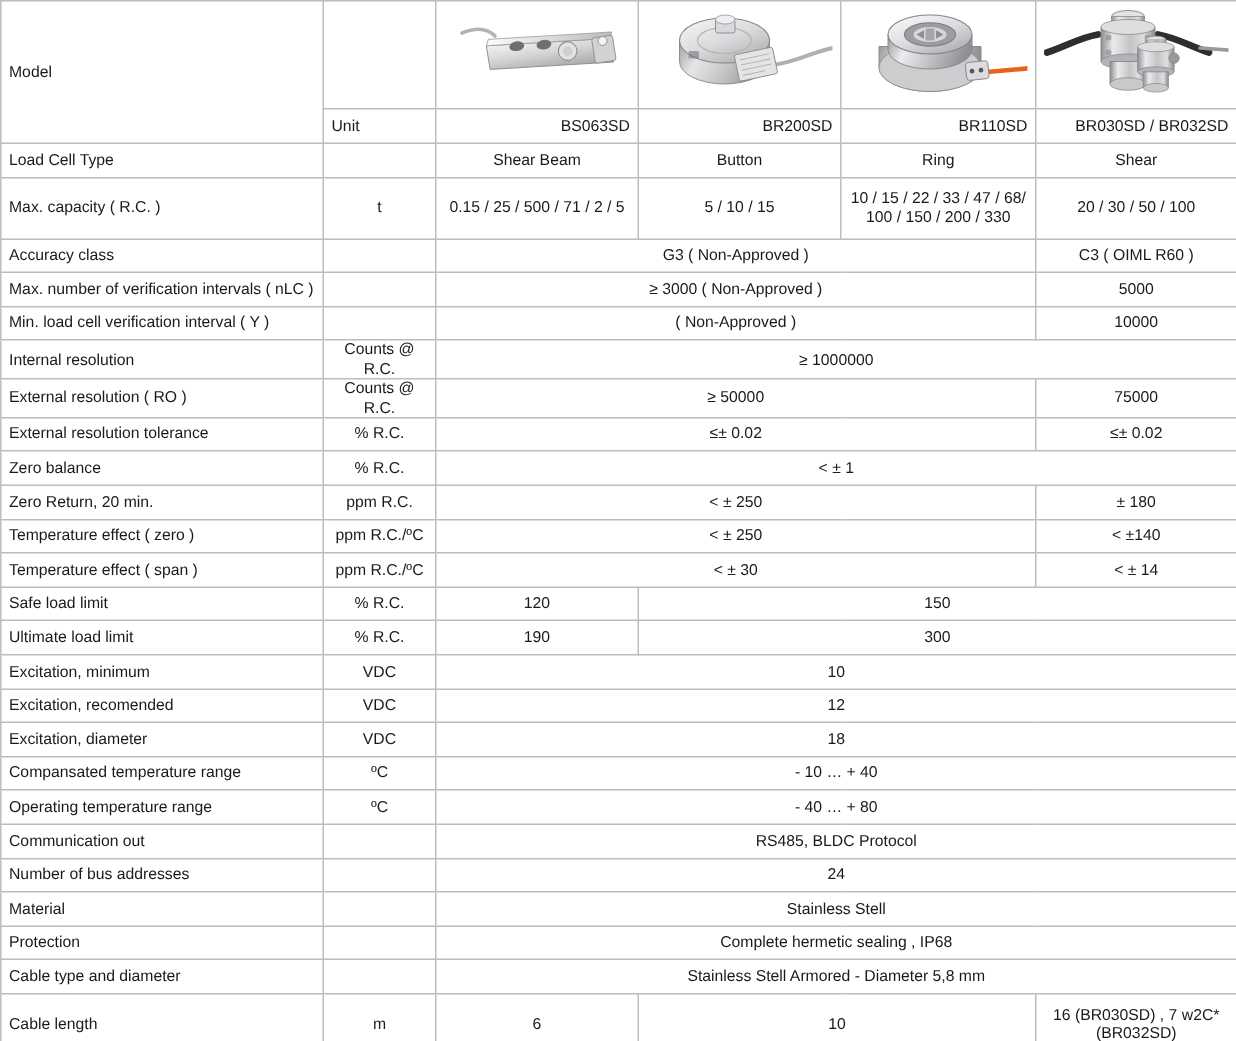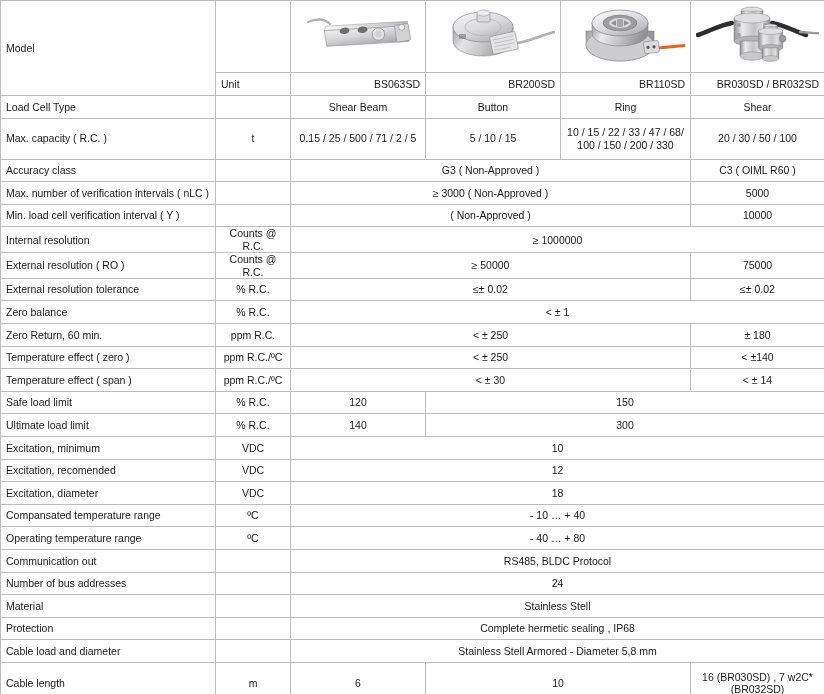--- a/index.html
+++ b/index.html
@@ -318,21 +318,21 @@
           <td class="unit">% R.C.</td>
           <td class="val" colspan="3">≤± 0.02</td>
           <td class="val">≤± 0.02</td>
         </tr>
         <tr>
           <td class="label">Zero balance</td>
           <td class="unit">% R.C.</td>
           <td class="val" colspan="4">&lt; ± 1</td>
         </tr>
         <tr>
-          <td class="label">Zero Return, 60 min.</td>
+          <td class="label">Zero Return, 20 min.</td>
           <td class="unit">ppm R.C.</td>
           <td class="val" colspan="3">&lt; ± 250</td>
           <td class="val">± 180</td>
         </tr>
         <tr>
           <td class="label">Temperature effect ( zero )</td>
           <td class="unit">ppm R.C./ºC</td>
           <td class="val" colspan="3">&lt; ± 250</td>
           <td class="val">&lt; ±140</td>
         </tr>
@@ -344,21 +344,21 @@
         </tr>
         <tr>
           <td class="label">Safe load limit</td>
           <td class="unit">% R.C.</td>
           <td class="val">120</td>
           <td class="val" colspan="3">150</td>
         </tr>
         <tr>
           <td class="label">Ultimate load limit</td>
           <td class="unit">% R.C.</td>
-          <td class="val">140</td>
+          <td class="val">190</td>
           <td class="val" colspan="3">300</td>
         </tr>
         <tr>
           <td class="label">Excitation, minimum</td>
           <td class="unit">VDC</td>
           <td class="val" colspan="4">10</td>
         </tr>
         <tr>
           <td class="label">Excitation, recomended</td>
           <td class="unit">VDC</td>
@@ -393,21 +393,21 @@
           <td class="label">Material</td>
           <td class="unit"></td>
           <td class="val" colspan="4">Stainless Stell</td>
         </tr>
         <tr>
           <td class="label">Protection</td>
           <td class="unit"></td>
           <td class="val" colspan="4">Complete hermetic sealing , IP68</td>
         </tr>
         <tr>
-          <td class="label">Cable load and diameter</td>
+          <td class="label">Cable type and diameter</td>
           <td class="unit"></td>
           <td class="val" colspan="4">Stainless Stell Armored - Diameter  5,8 mm</td>
         </tr>
         <tr>
           <td class="label tall" style="height: 40px;">Cable length</td>
           <td class="unit">m</td>
           <td class="val">6</td>
           <td class="val" colspan="2">10</td>
           <td class="val">16 (BR030SD) , 7 w2C* (BR032SD)</td>
         </tr>

